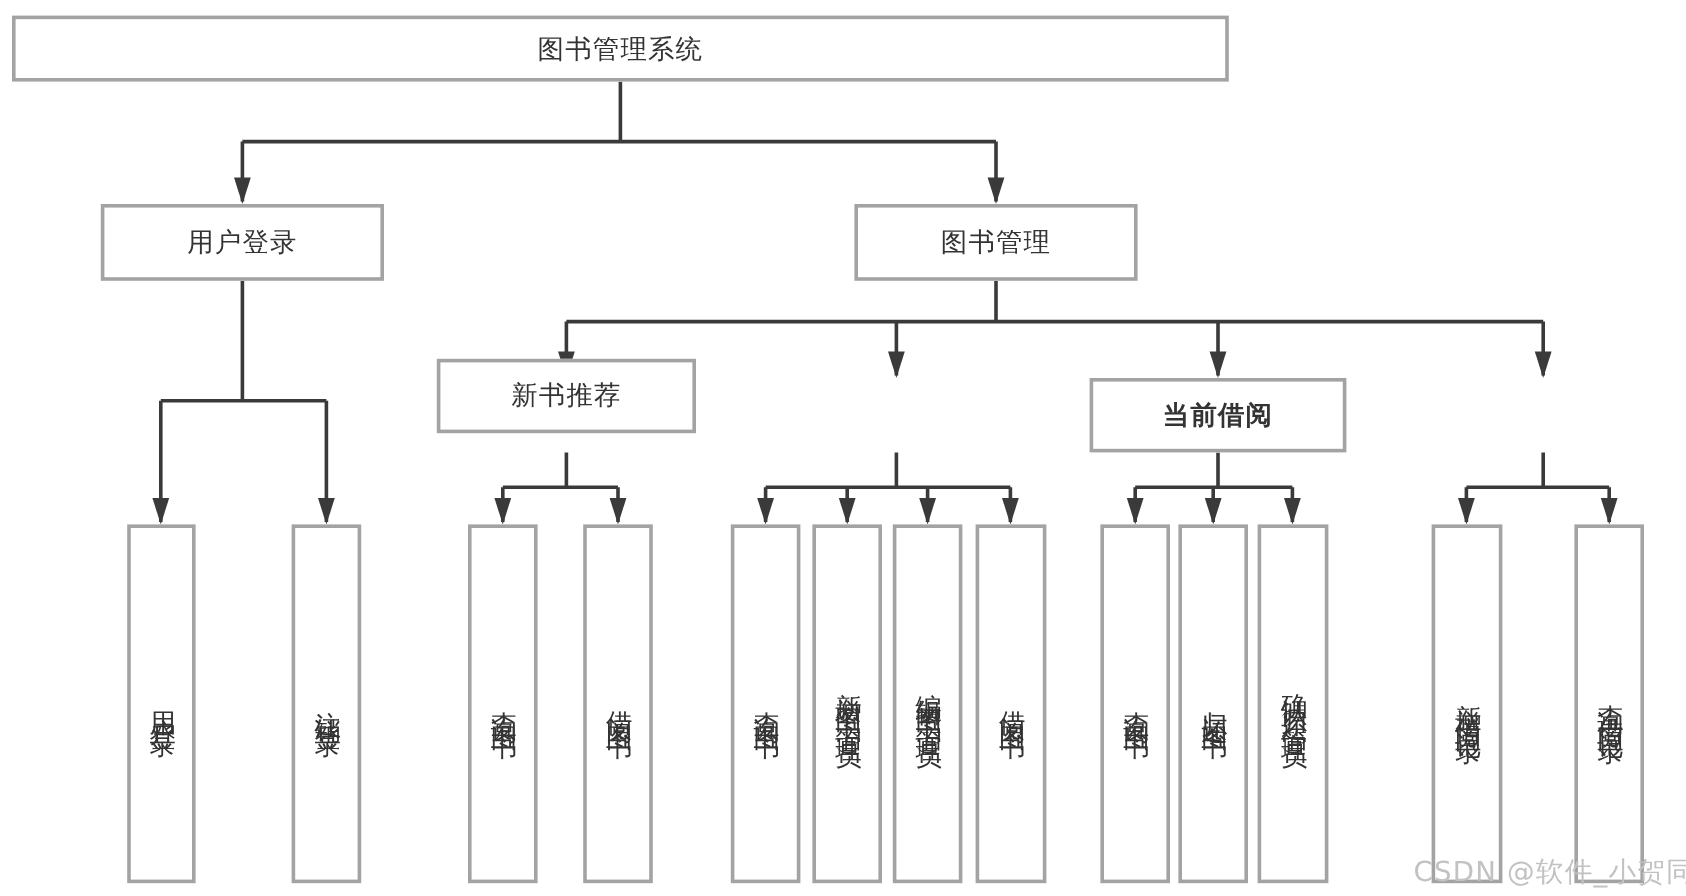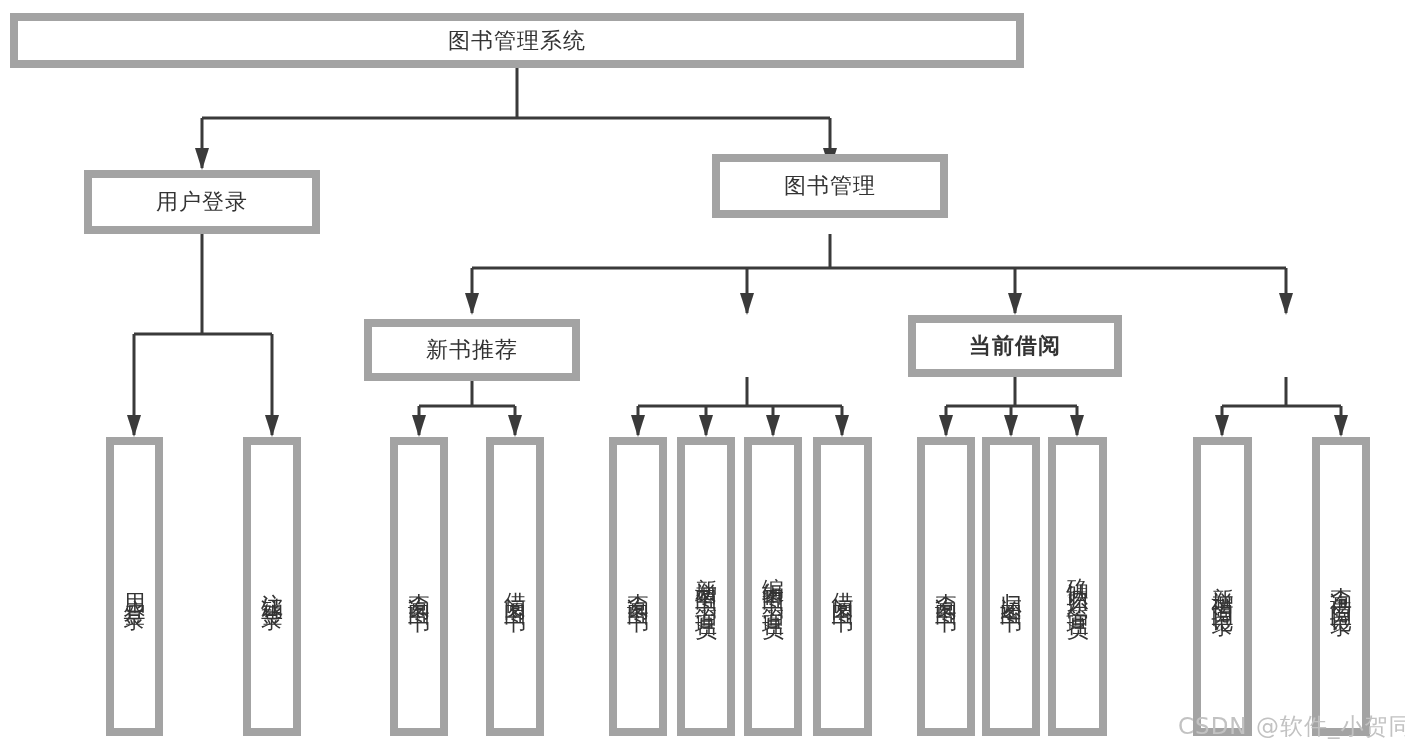--- a/index.html
+++ b/index.html
@@ -8,21 +8,21 @@
     width:1405px;height:747px;
     background:#ffffff;
     overflow:hidden;
     font-family:"DejaVu Sans","Liberation Sans",sans-serif;
     color:#333333;
   }
   .connectors{position:absolute;left:0;top:0;width:1405px;height:747px;}
   .node{
     position:absolute;
     box-sizing:border-box;
-    border:8px solid #a3a3a3;
+    border:3px solid #a3a3a3;
     background:#ffffff;
     display:flex;
     align-items:center;
     justify-content:center;
     text-align:center;
   }
   .hbox{font-size:22px;letter-spacing:1px;}
   .vbox{font-size:22px;}
   .vbox span{
     writing-mode:vertical-rl;
@@ -80,23 +80,23 @@
       <polygon points="1004,415 1018,415 1011,437"></polygon>
       <polygon points="1070,415 1084,415 1077,437"></polygon>
       <polygon points="1215,415 1229,415 1222,437"></polygon>
       <polygon points="1334,415 1348,415 1341,437"></polygon>
     </g>
   </svg>
 
   <div class="node hbox" style="left:10px;top:13px;width:1014px;height:55px;">图书管理系统</div>
 
   <div class="node hbox" style="left:84px;top:170px;width:236px;height:64px;">用户登录</div>
-  <div class="node hbox" style="left:712px;top:154px;width:236px;height:64px;">图书管理</div>
+  <div class="node hbox" style="left:712px;top:170px;width:236px;height:64px;">图书管理</div>
 
-  <div class="node hbox" style="left:364px;top:319px;width:216px;height:62px;">新书推荐</div>
+  <div class="node hbox" style="left:364px;top:299px;width:216px;height:62px;">新书推荐</div>
   <div class="node hbox" style="left:908px;top:315px;width:214px;height:62px;font-weight:bold;">当前借阅</div>
 
   <div class="node vbox" style="left:106px;top:437px;width:57px;height:299px;">
     <span>用户登录</span>
   </div>
   <div class="node vbox" style="left:243px;top:437px;width:58px;height:299px;">
     <span>注销登录</span>
   </div>
 
   <div class="node vbox" style="left:390px;top:437px;width:58px;height:299px;">

